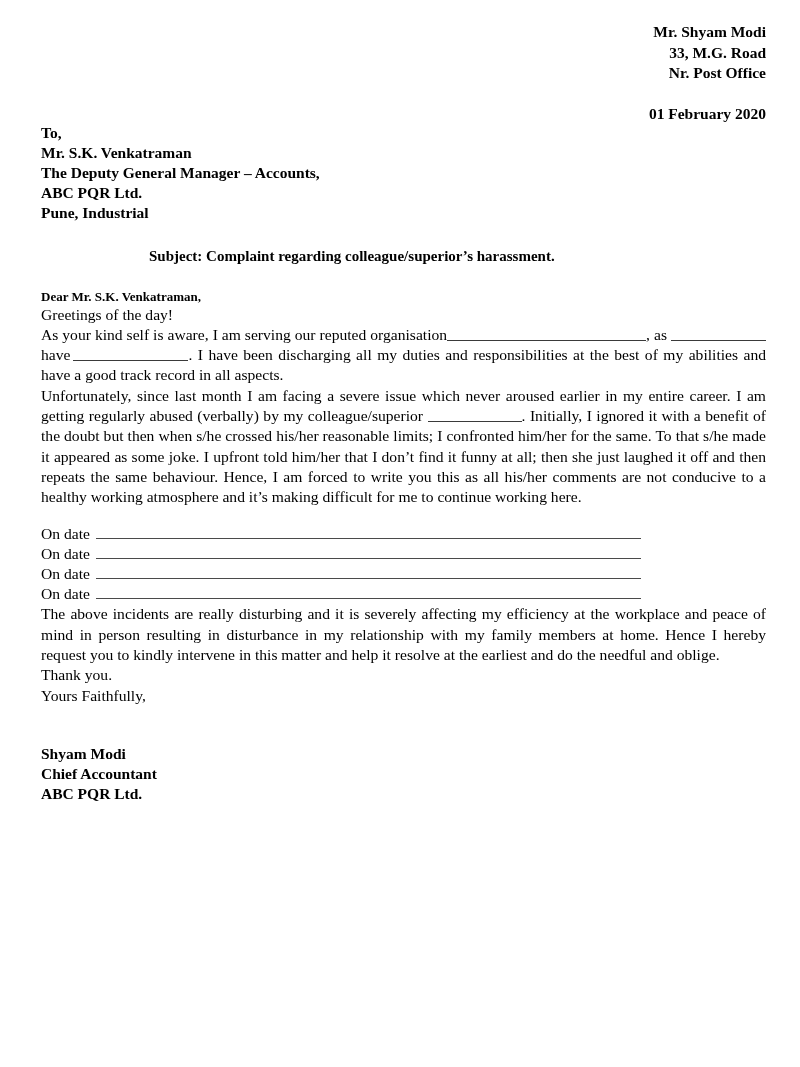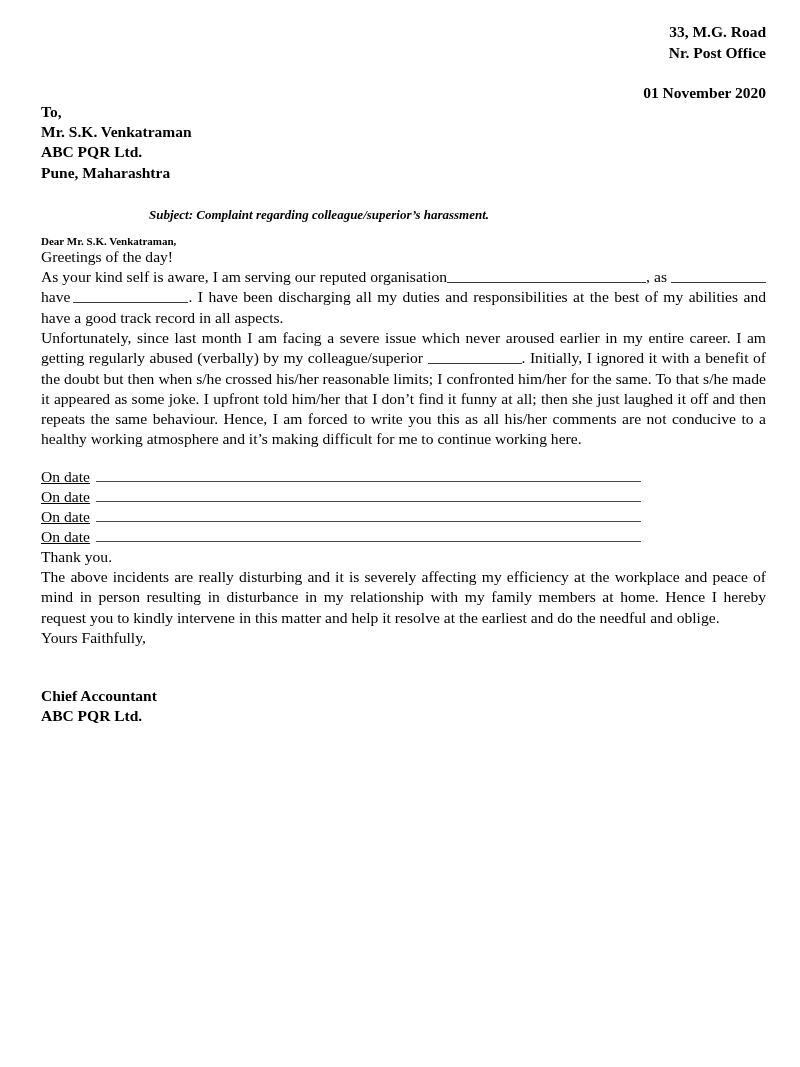--- a/index.html
+++ b/index.html
@@ -43,30 +43,29 @@
   
   .recipient {
     font-weight: bold;
     font-size: 15.5px;
     line-height: 20.2px;
   }
 
   
   .subject {
     font-weight: bold;
+    font-size: 15px;
+    margin-top: 24px;
+    padding-left: 108px;
+  }
+
+  .salutation {
+    font-weight: bold;
     font-size: 13px;
     margin-top: 24px;
-    padding-left: 108px;
-    font-style: italic;
-  }
-
-  .salutation {
-    font-weight: bold;
-    font-size: 11px;
-    margin-top: 12px;
   }
 
   
   .body-text {
     font-size: 15.6px;
     line-height: 20.3px;
     text-align: justify;
     text-justify: inter-word;
   }
   p.para {
@@ -97,21 +96,20 @@
   .incident-row {
     display: flex;
     align-items: baseline;
     font-size: 15.6px;
     line-height: 20.3px;
     height: 20px;
   }
   .incident-label {
     white-space: nowrap;
     margin-right: 6px;
-    text-decoration: underline;
   }
   .incident-rule {
     flex: 0 0 auto;
     width: 545px;
     border-bottom: 1.3px solid #4a4a4a;
     height: 13px;
   }
 
   .gap-closing { margin-top: 21px; }
   .thanks  { margin-top: 21px; }
@@ -123,31 +121,33 @@
     line-height: 20.2px;
     margin-top: 38px;
   }
 </style>
 </head>
 <body>
 
 <div class="page">
 
   <div class="sender">
+    <div>Mr. Shyam Modi</div>
     <div>33, M.G. Road</div>
     <div>Nr. Post Office</div>
   </div>
 
-  <div class="date-line">01 November 2020</div>
+  <div class="date-line">01 February 2020</div>
 
   <div class="recipient">
     <div>To,</div>
     <div>Mr. S.K. Venkatraman</div>
+    <div>The Deputy General Manager – Accounts,</div>
     <div>ABC PQR Ltd.</div>
-    <div>Pune, Maharashtra</div>
+    <div>Pune, Industrial</div>
   </div>
 
   <div class="subject">Subject: Complaint regarding colleague/superior’s harassment.</div>
 
   <div class="salutation">Dear Mr. S.K. Venkatraman,</div>
 
   <div class="body-text">
 
     <p class="para gap-greet">Greetings of the day!</p>
 
@@ -175,25 +175,26 @@
       <div class="incident-row">
         <span class="incident-label">On date</span>
         <span class="incident-rule"></span>
       </div>
       <div class="incident-row">
         <span class="incident-label">On date</span>
         <span class="incident-rule"></span>
       </div>
     </div>
 
+    <p class="para gap-closing">The above incidents are really disturbing and it is severely affecting my efficiency at the workplace and peace of mind in person resulting in disturbance in my relationship with my family members at home. Hence I hereby request you to kindly intervene in this matter and help it resolve at the earliest and do the needful and oblige.</p>
+
     <p class="para thanks">Thank you.</p>
 
-    <p class="para gap-closing">The above incidents are really disturbing and it is severely affecting my efficiency at the workplace and peace of mind in person resulting in disturbance in my relationship with my family members at home. Hence I hereby request you to kindly intervene in this matter and help it resolve at the earliest and do the needful and oblige.</p>
-
     <p class="para yours">Yours Faithfully,</p>
   </div>
 
   <div class="signature">
+    <div>Shyam Modi</div>
     <div>Chief Accountant</div>
     <div>ABC PQR Ltd.</div>
   </div>
 
 </div>
 
 </body></html>

